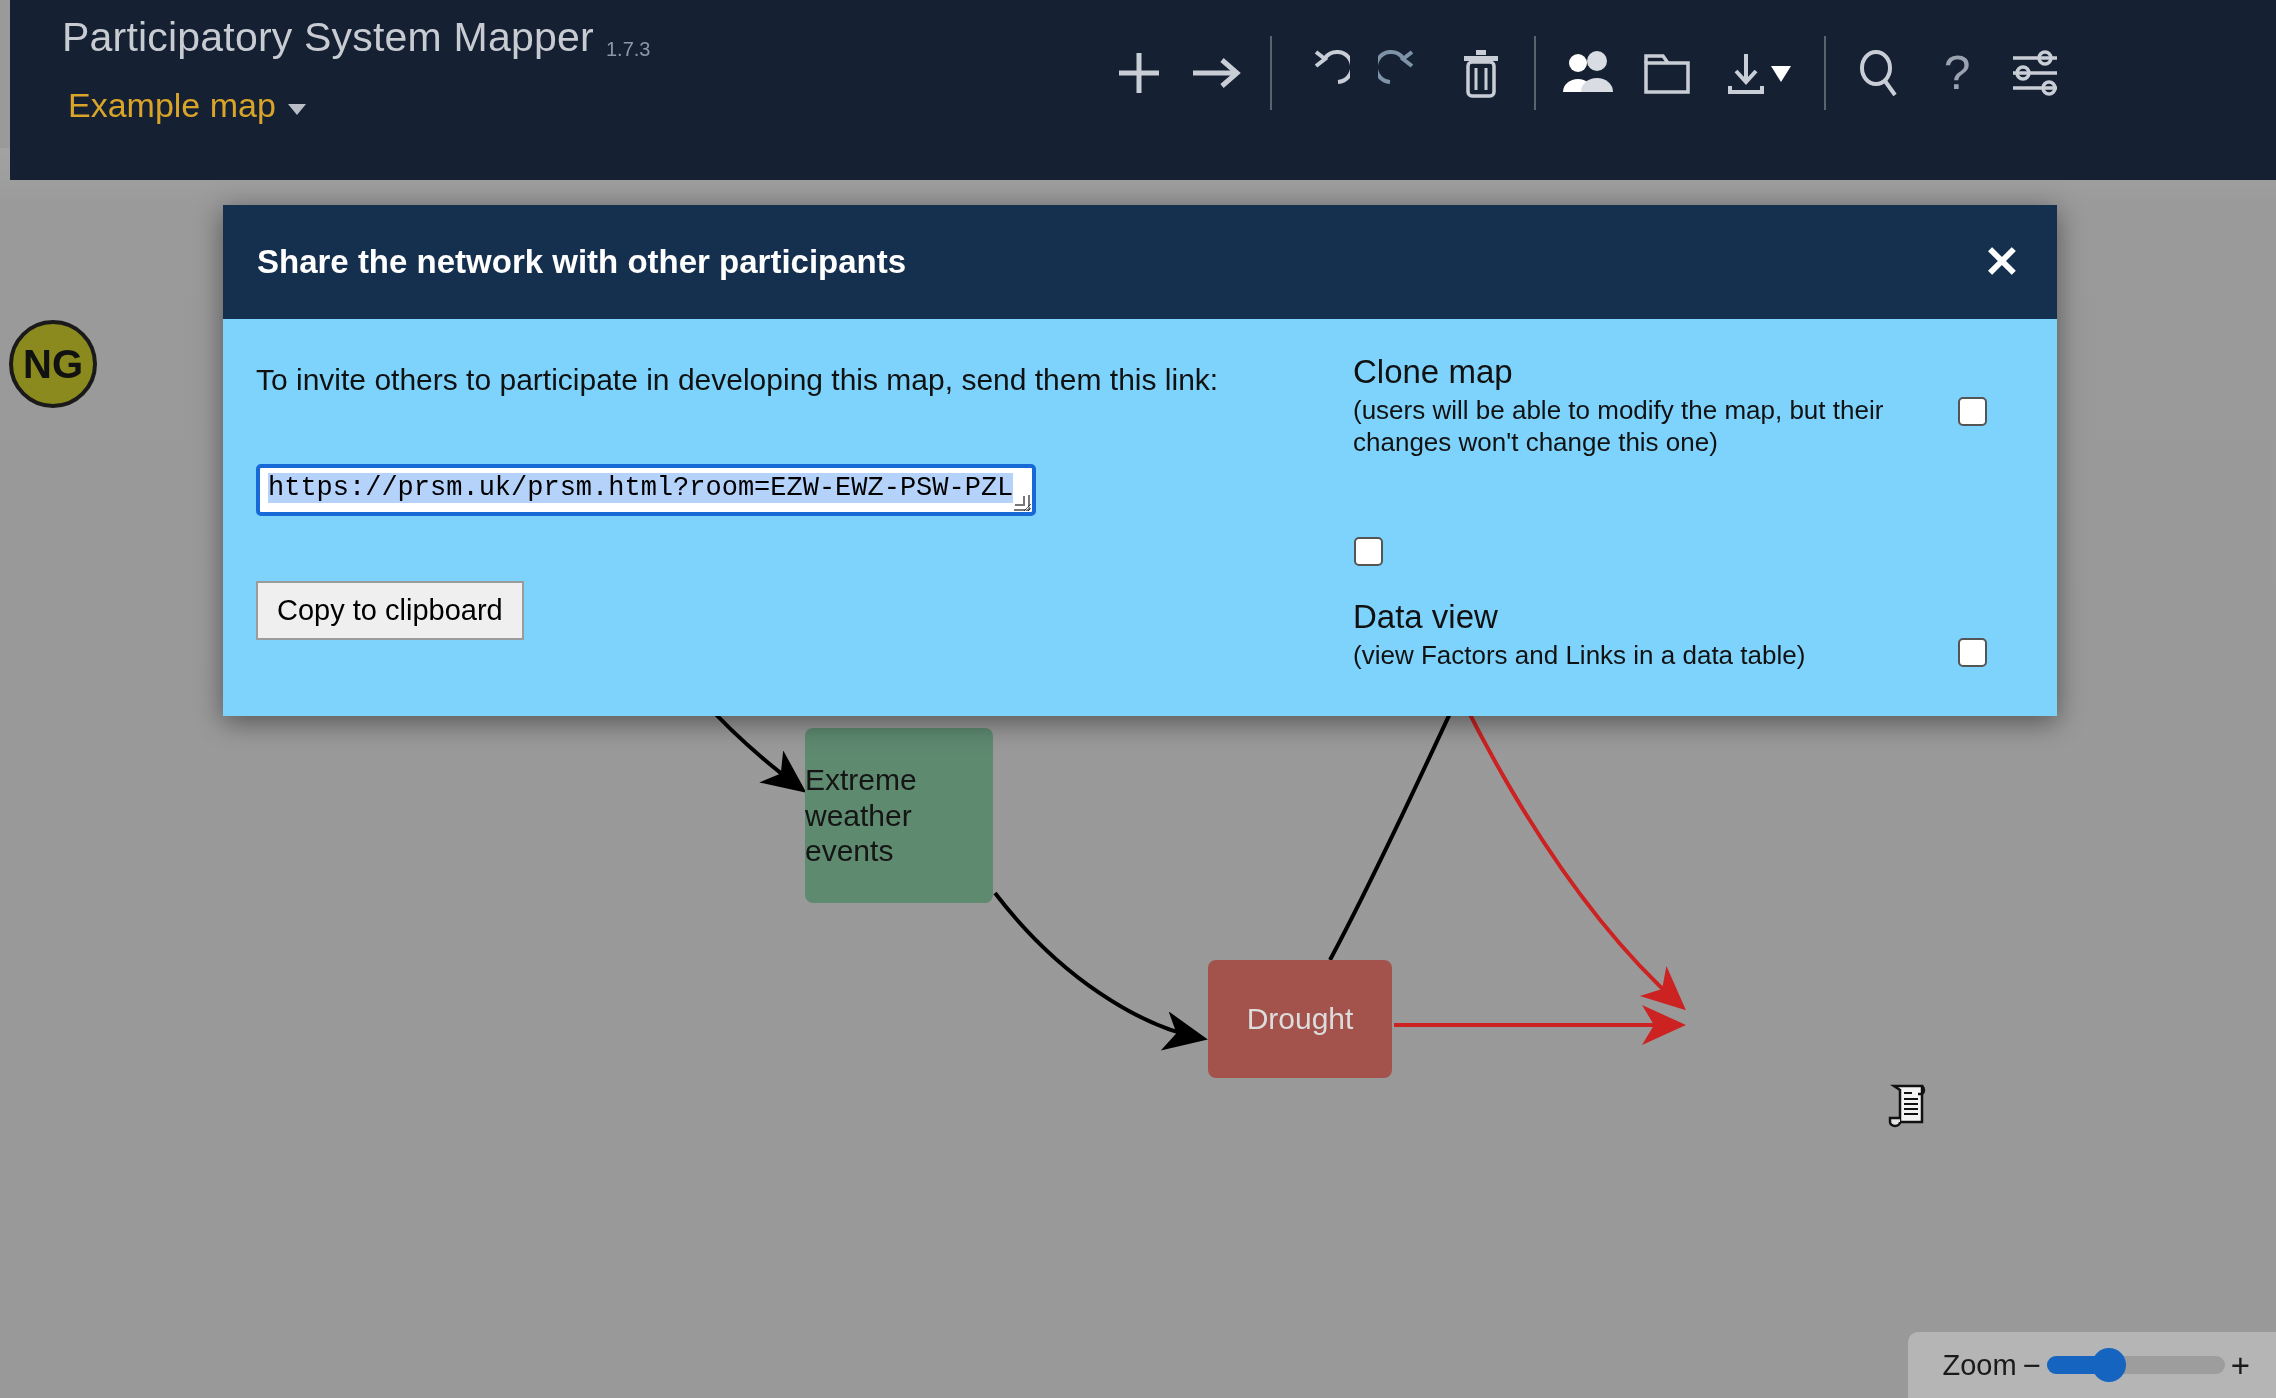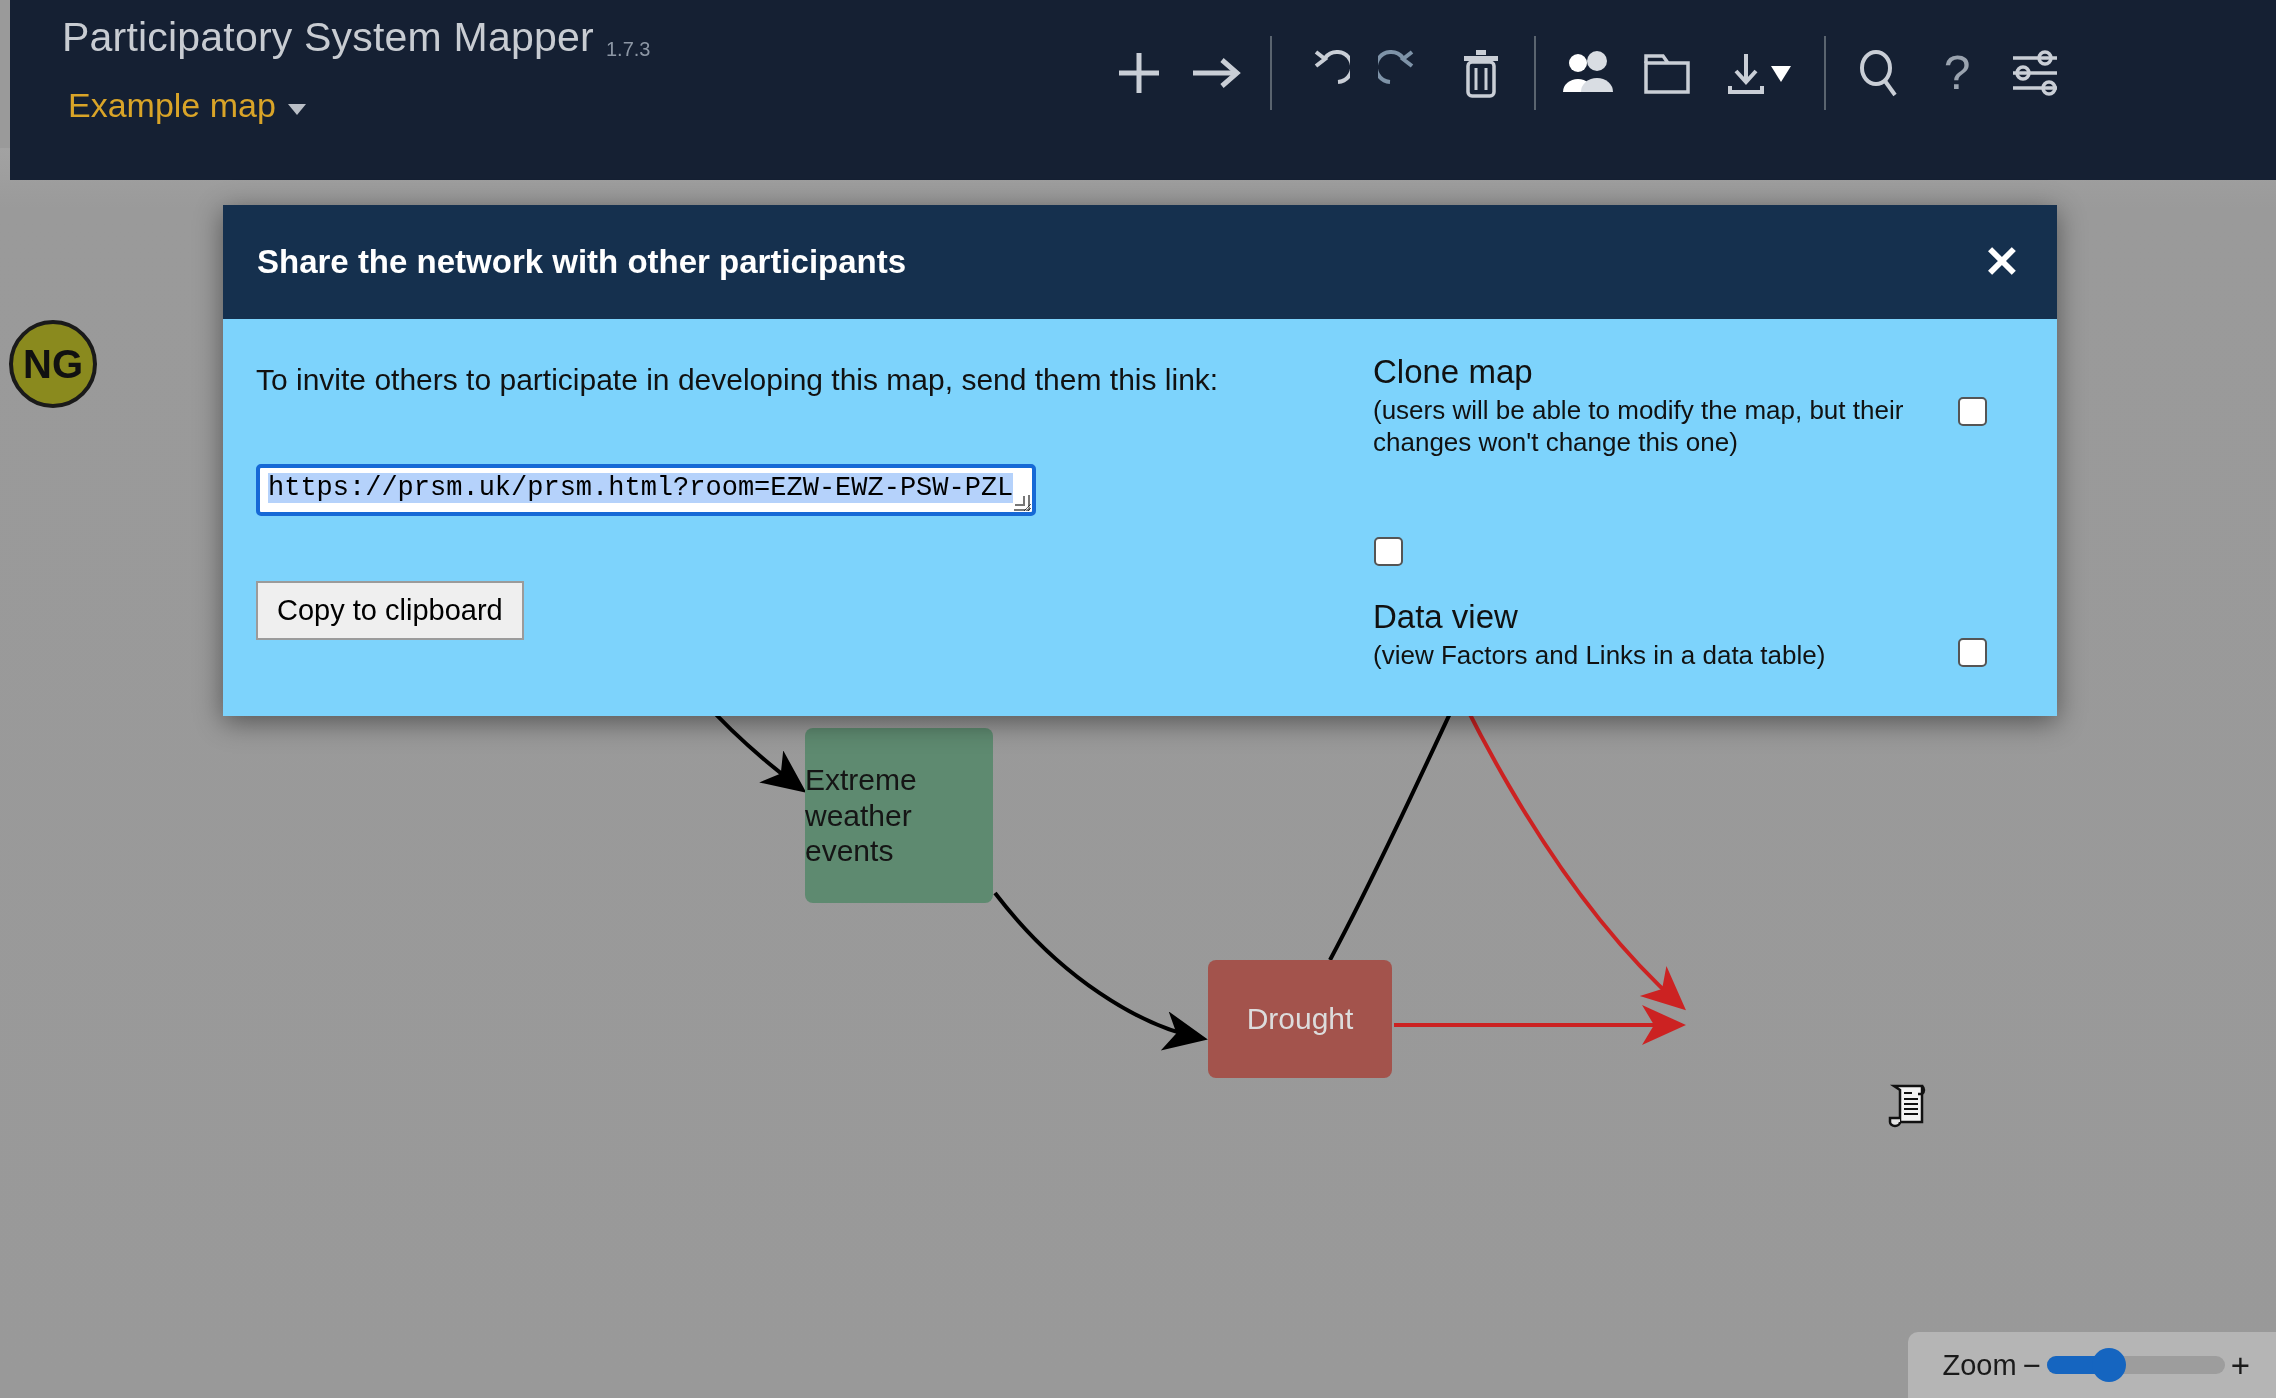--- a/index.html
+++ b/index.html
@@ -158,21 +158,21 @@
     margin-left: 34px;
   }
   #modal-close {
     position: absolute; right: 30px; top: 50%;
     transform: translateY(-50%);
     font-size: 44px; line-height: 1; color: #ffffff;
     font-weight: bold; cursor: pointer;
     width: 50px; text-align: center;
   }
   #modal-body {
-    display: flex; height: 397px; padding: 0; gap: 20px;
+    display: flex; height: 397px; padding: 0;
   }
   #modal-left { width: 1100px; padding: 44px 0 0 33px; position: relative; }
   #invite-text { font-size: 30px; color: #111; }
   #link-field {
     position: absolute; left: 33px; top: 145px;
     width: 780px; height: 52px;
     border: 4px solid #1669d6; border-radius: 5px;
     background: #ffffff;
     font-family: "Liberation Mono", monospace;
     font-size: 27px; color: #000;

